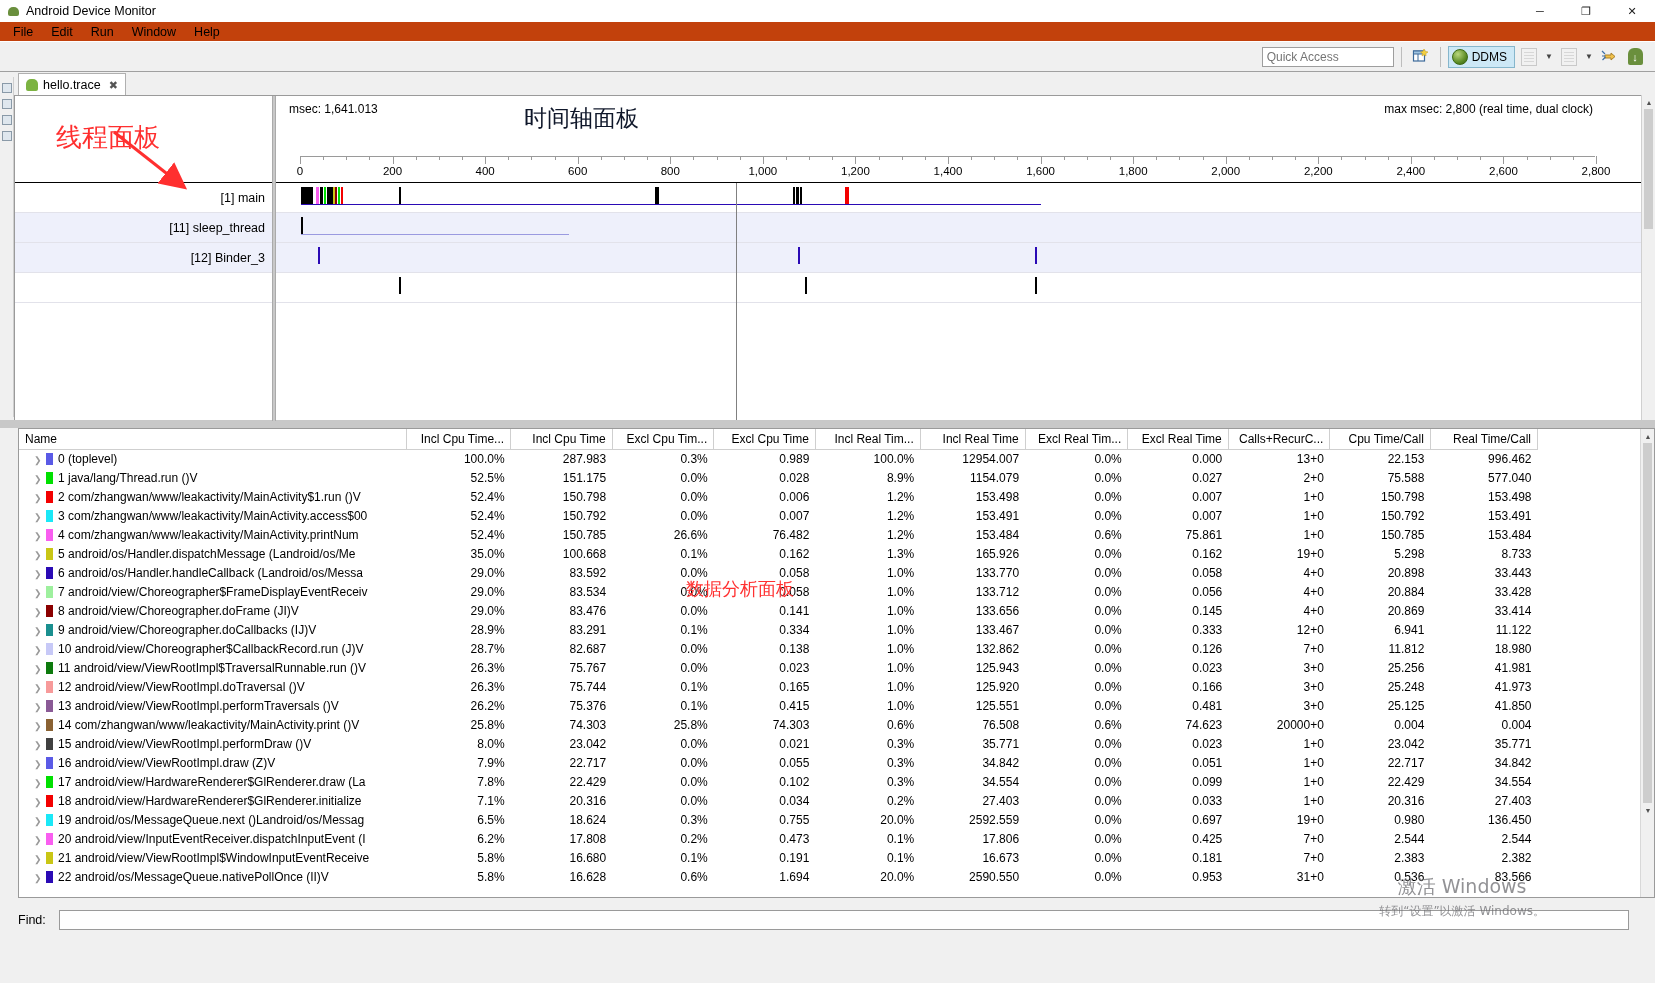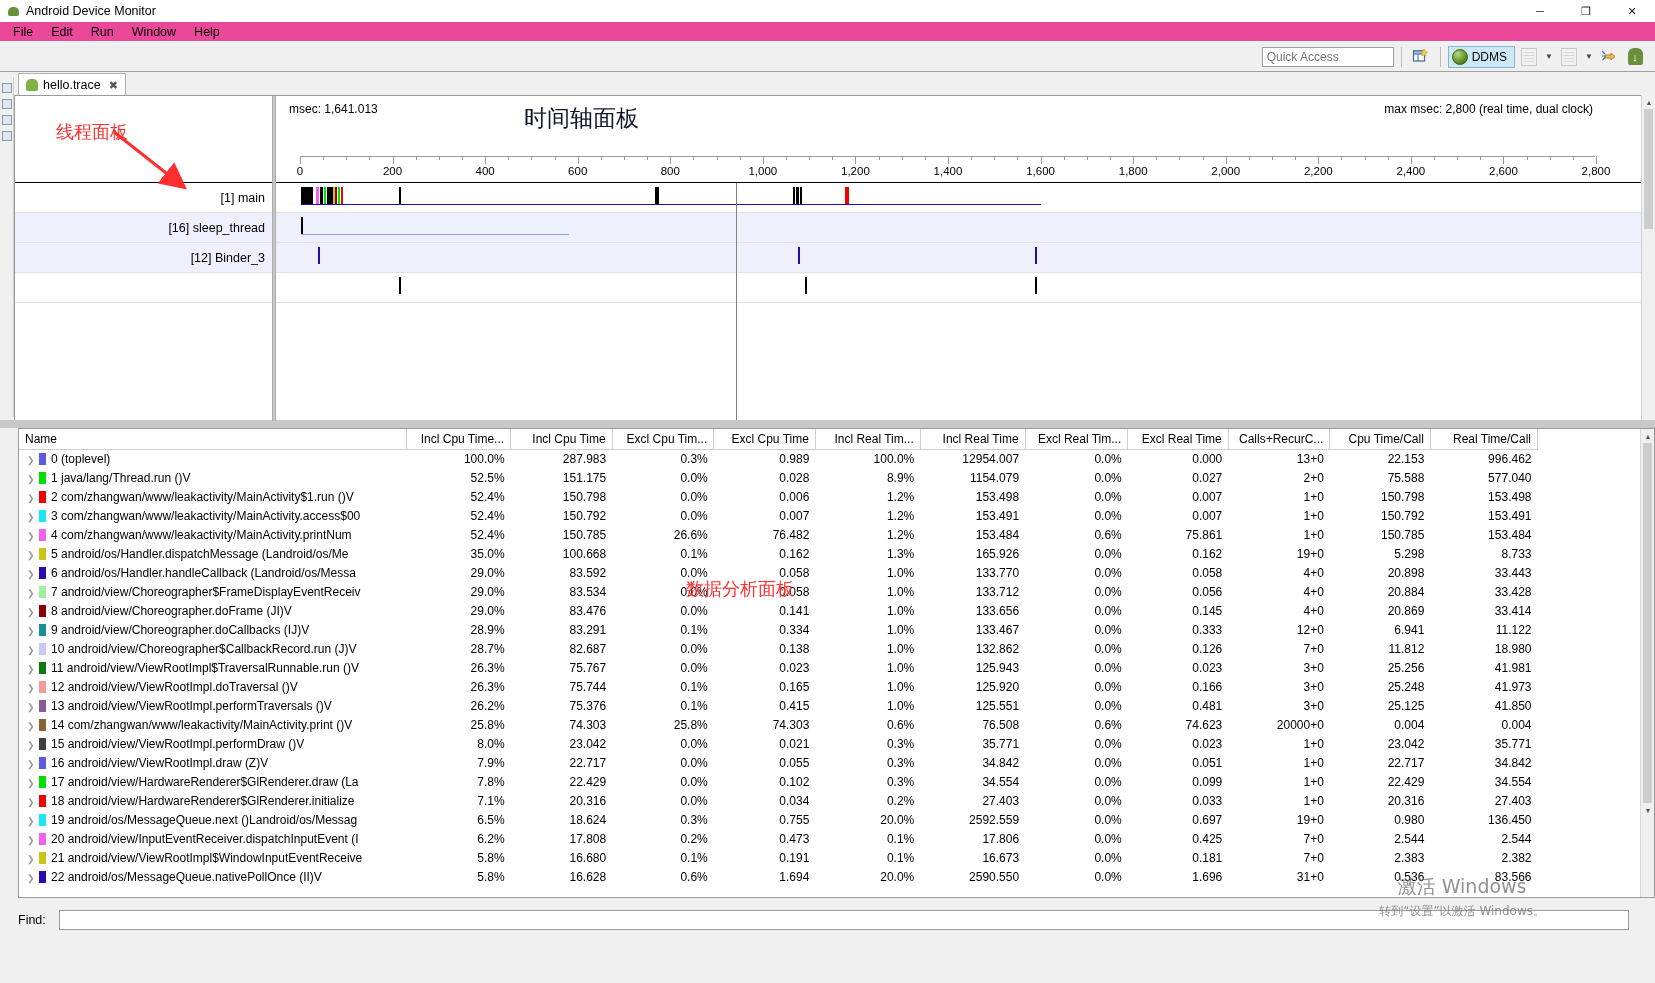--- a/index.html
+++ b/index.html
@@ -51,21 +51,21 @@
   }
   .winbtn {
     width: 46px; height: 22px;
     display: flex; align-items: center; justify-content: center;
     font-size: 11px; color: #222;
   }
 
   
   .menubar {
     height: 20px;
-    background: #ec4899;
+    background: #c2410c;
     display: flex;
     align-items: center;
     padding-left: 4px;
     border-bottom: 1px solid #ffffff;
   }
   .menubar .mi {
     padding: 1px 9px;
     font-size: 12.5px;
     color: #000;
   }
@@ -207,21 +207,21 @@
   .tl-msec {
     position: absolute; left: 274px; top: 6px;
     font-size: 12px; color: #000;
   }
   .tl-max {
     position: absolute; right: 62px; top: 6px;
     font-size: 12px; color: #000;
   }
   .ann-thread {
     position: absolute; left: 56px; top: 120px;
-    color: #ff2f2f; font-size: 18px;
+    color: #ff2f2f; font-size: 26px;
     font-family: "DejaVu Sans", sans-serif;
     z-index: 20;
   }
   .ann-timeline {
     position: absolute; left: 524px; top: 103px;
     color: #0f172a; font-size: 23px;
     font-family: "DejaVu Sans", sans-serif;
     z-index: 20;
   }
   .ann-data {
@@ -357,21 +357,21 @@
   table.tt th.name-h { text-align: left; }
   table.tt td {
     height: 19px;
     padding: 0 6px;
     text-align: right;
     white-space: nowrap;
     overflow: hidden;
     font-size: 12px;
     color: #000;
   }
-  table.tt td.name-c { text-align: left; padding-left: 8px; }
+  table.tt td.name-c { text-align: left; padding-left: 15px; }
   .row-expander {
     color: #9a9a9a; font-size: 9px; margin-right: 4px;
     display: inline-block; width: 8px;
   }
   .swatch {
     display: inline-block;
     width: 7px; height: 12px;
     vertical-align: -2px;
     margin-right: 5px;
   }
@@ -597,21 +597,21 @@
             <div class="seg" style="left: 64px; width: 2px; background: rgb(243, 0, 0); top: 4px; height: 17px;"></div>
             <div class="seg" style="left: 122px; width: 2px; background: rgb(0, 0, 0); top: 4px; height: 17px;"></div>
             <div class="seg" style="left: 378px; width: 4px; background: rgb(0, 0, 0); top: 4px; height: 17px;"></div>
             <div class="seg" style="left: 516px; width: 2px; background: rgb(0, 0, 0); top: 4px; height: 17px;"></div>
             <div class="seg" style="left: 519px; width: 3px; background: rgb(0, 0, 0); top: 4px; height: 17px;"></div>
             <div class="seg" style="left: 523px; width: 2px; background: rgb(0, 0, 0); top: 4px; height: 17px;"></div>
             <div class="seg" style="left: 568px; width: 4px; background: rgb(243, 0, 0); top: 4px; height: 17px;"></div>
           </div>
         </div>
         <div class="trow alt">
-          <div class="tname">[16] sleep_thread</div>
+          <div class="tname">[11] sleep_thread</div>
           <div class="tlane">
             <div class="hline" style="left: 24px; width: 268px; background: rgb(154, 154, 224);"></div>
             <div class="seg" style="left: 24px; width: 2px; background: rgb(0, 0, 0); top: 4px; height: 17px;"></div>
           </div>
         </div>
         <div class="trow alt">
           <div class="tname">[12] Binder_3</div>
           <div class="tlane">
             <div class="seg" style="left: 41px; width: 2px; background: rgb(42, 10, 181); top: 4px; height: 17px;"></div>
             <div class="seg" style="left: 521px; width: 2px; background: rgb(42, 10, 181); top: 4px; height: 17px;"></div>
@@ -990,21 +990,21 @@
             </tr>
             <tr>
               <td class="name-c"><span class="row-expander">❯</span><span class="swatch" style="background: rgb(42, 10, 181);"></span><span>22 android/os/MessageQueue.nativePollOnce (II)V</span></td>
               <td>5.8%</td>
               <td>16.628</td>
               <td>0.6%</td>
               <td>1.694</td>
               <td>20.0%</td>
               <td>2590.550</td>
               <td>0.0%</td>
-              <td>1.696</td>
+              <td>0.953</td>
               <td>31+0</td>
               <td>0.536</td>
               <td>83.566</td>
             </tr>
           </tbody>
       </table>
     </div>
     <div class="tbl-vscroll">
       <div class="sb-arrow">▲</div>
       <div class="sb-thumb" style="height:360px"></div>

